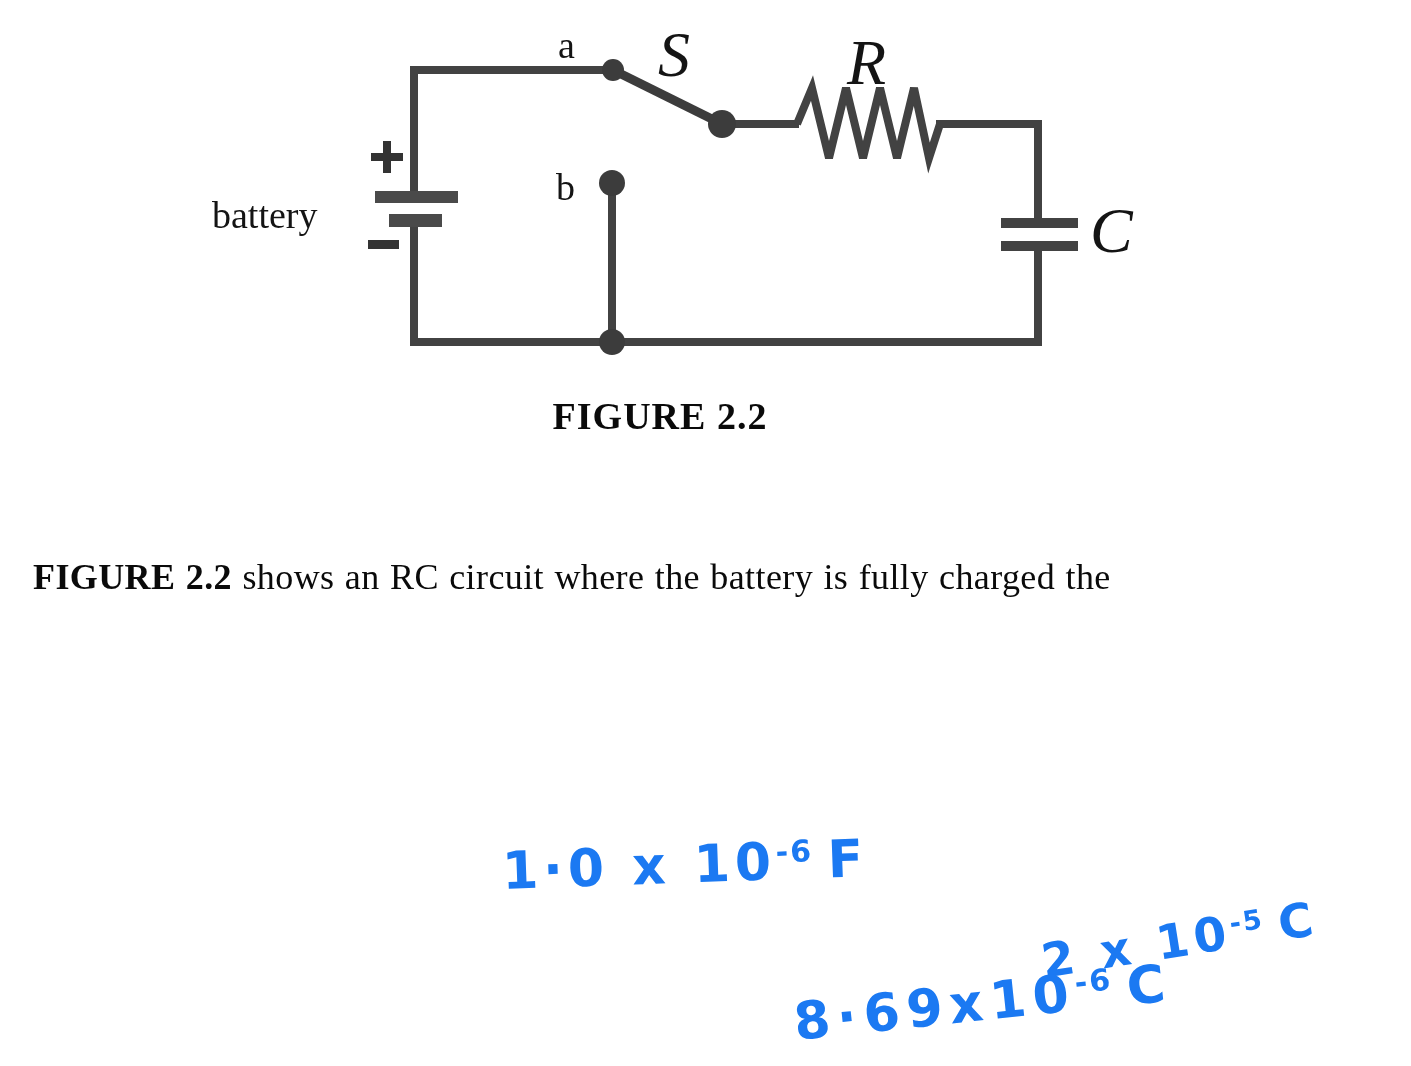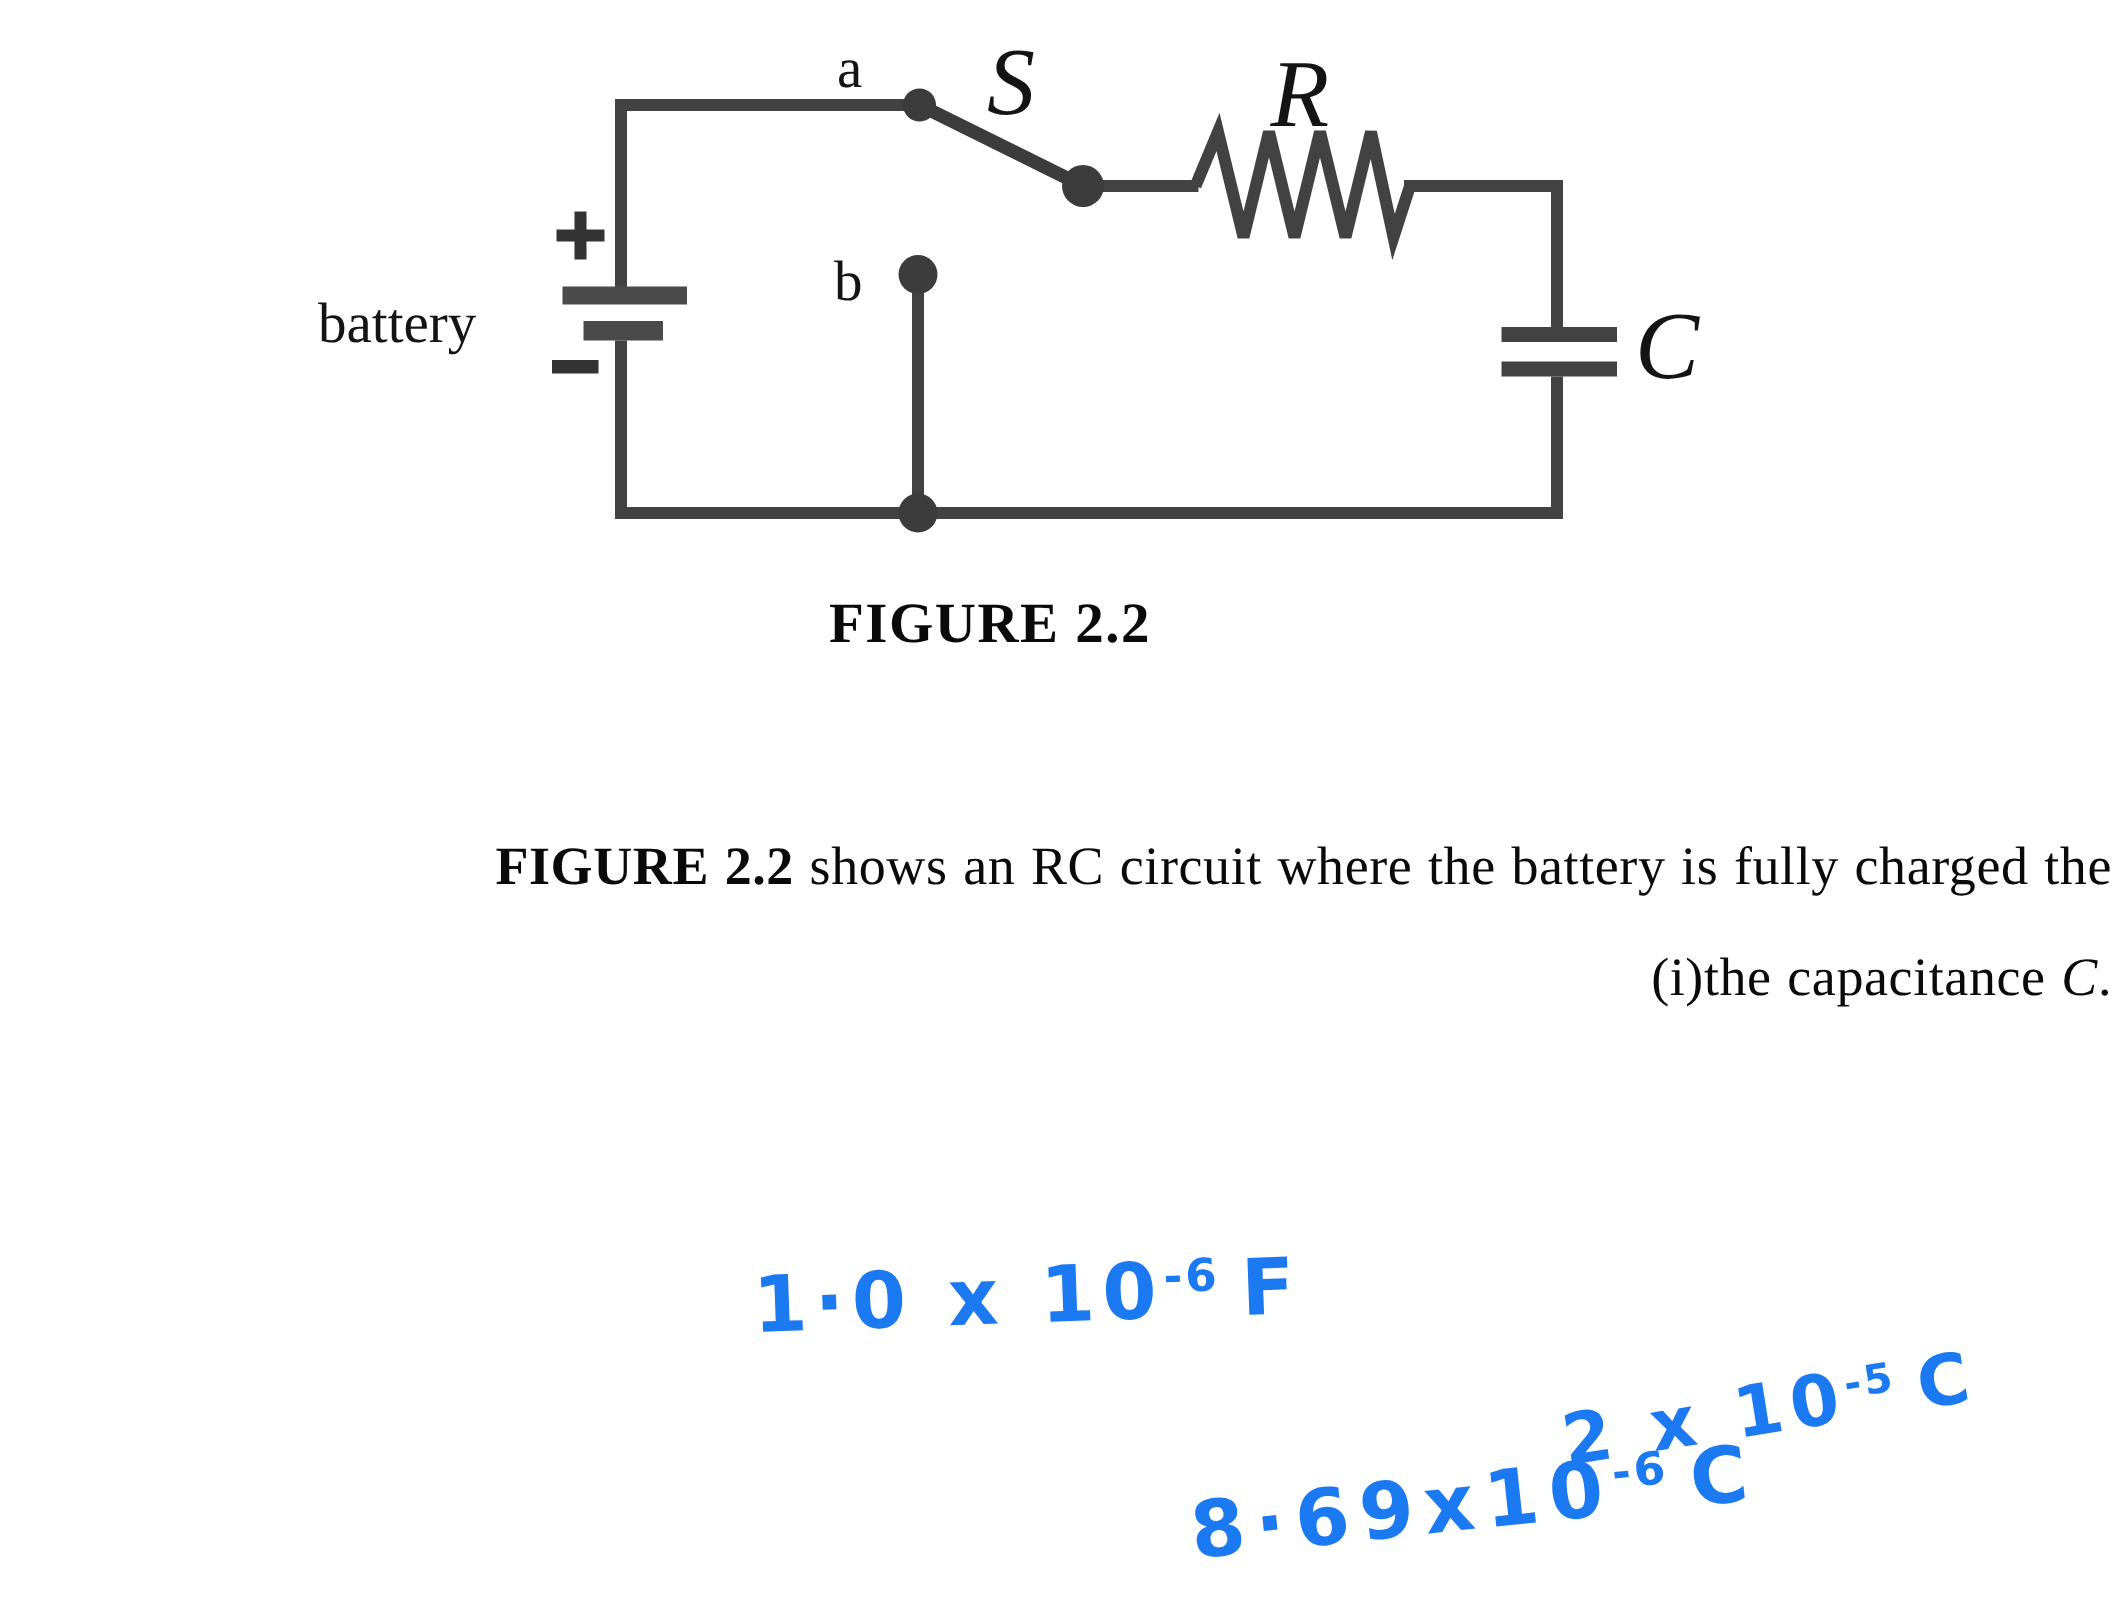--- a/index.html
+++ b/index.html
@@ -77,26 +77,23 @@
       <text x="558" y="58" font-family="Liberation Serif, DejaVu Serif, serif" font-size="38" fill="#141414">a</text>
       <text x="556" y="200" font-family="Liberation Serif, DejaVu Serif, serif" font-size="38" fill="#141414">b</text>
       <text x="658" y="76" font-family="Liberation Serif, DejaVu Serif, serif" font-size="64" font-style="italic" fill="#141414">S</text>
       <text x="847" y="84" font-family="Liberation Serif, DejaVu Serif, serif" font-size="64" font-style="italic" fill="#141414">R</text>
       <text x="1090" y="252" font-family="Liberation Serif, DejaVu Serif, serif" font-size="64" font-style="italic" fill="#141414">C</text>
     </svg>
   </div>
 
   <div class="fig-caption">FIGURE 2.2</div>
 
-  <div class="textblock" style="color: rgb(10, 10, 10); text-align: right;">
+  <div class="textblock" style="color: rgb(10, 10, 10);">
     <div class="pline"><span class="b">FIGURE 2.2</span><span> shows an RC circuit where the battery is fully charged the</span></div>
 
-    <div class="item">
-      <span class="itemlabel">(i)</span><span><span>the capacitance </span><span class="i">C</span><span>.</span></span>
-    </div>
   </div>
 
   <div class="answer ans-1" style="color: rgb(27, 121, 242);">
     <span>1·0 x 10</span><span class="exp">-6</span><span class="unit">F</span>
   </div>
   <div class="answer ans-2" style="color: rgb(27, 121, 242);">
     <span>2 x 10</span><span class="exp">-5</span><span class="unit">C</span>
   </div>
   <div class="answer ans-3" style="color: rgb(27, 121, 242);">
     <span>8·69x10</span><span class="exp">-6</span><span class="unit">C</span>

